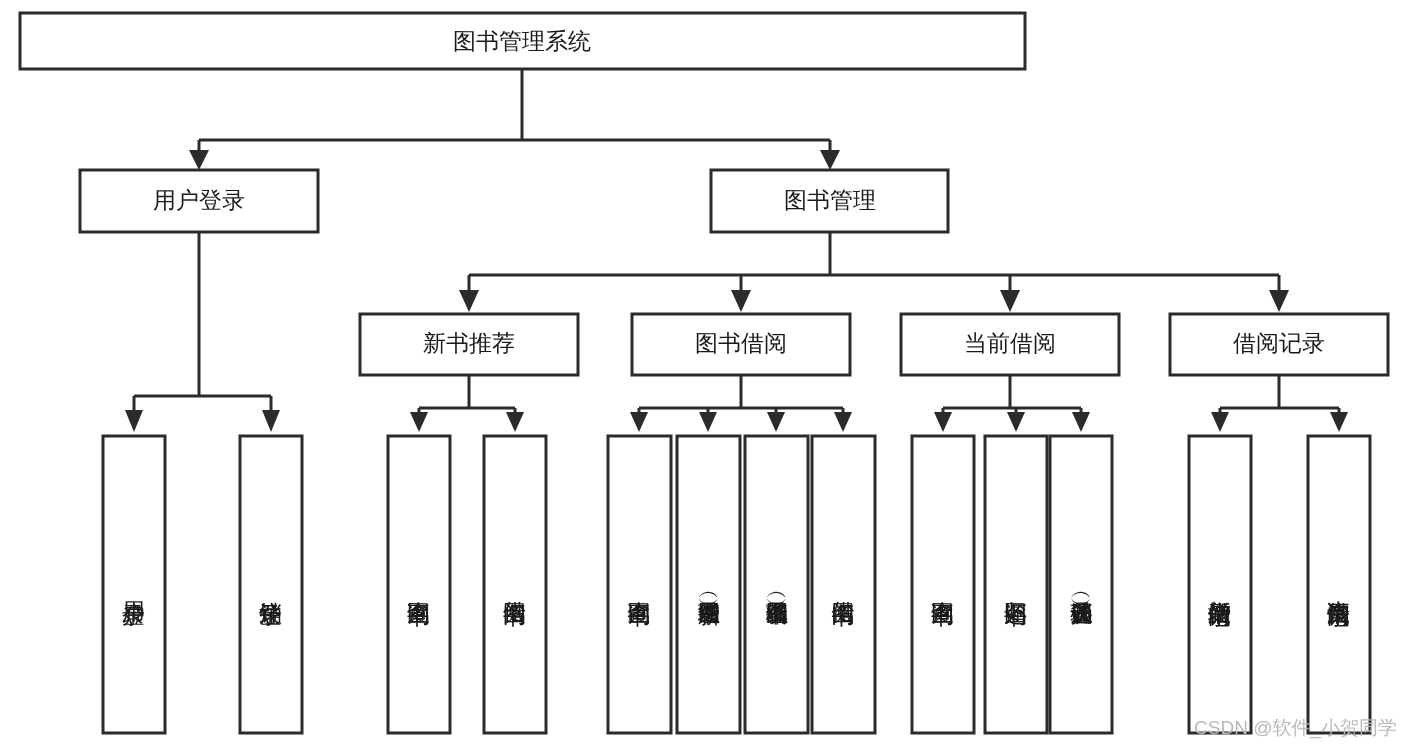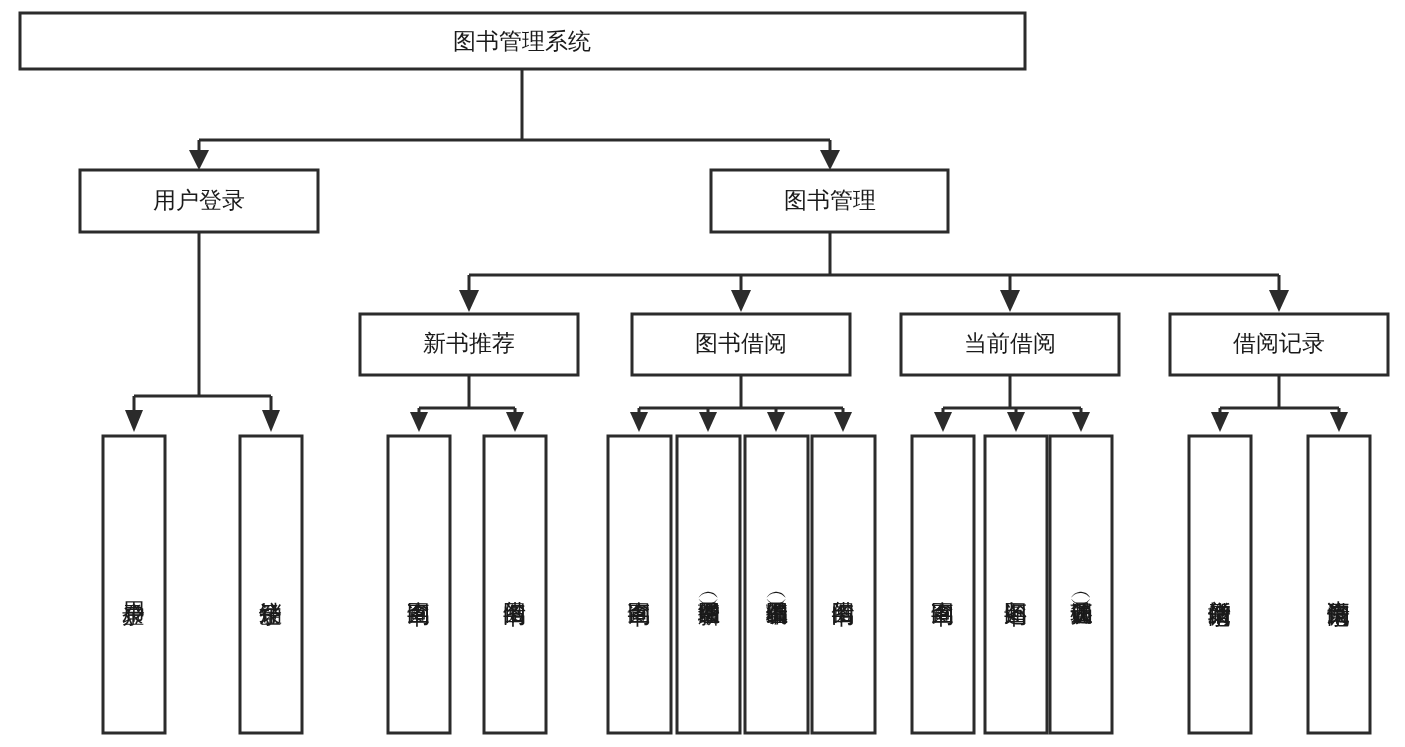--- a/index.html
+++ b/index.html
@@ -243,13 +243,14 @@
   <div class="vlabel-wrap" style="left:1050px; top:436px; width:62px; height:297px;">
     <span class="vlabel tight">确认归还（管理员）</span>
   </div>
   <div class="vlabel-wrap" style="left:1189px; top:436px; width:62px; height:297px;">
     <span class="vlabel">新增借阅记录</span>
   </div>
   <div class="vlabel-wrap" style="left:1308px; top:436px; width:62px; height:297px;">
     <span class="vlabel">查询借阅记录</span>
   </div>
 
+  <div class="watermark">CSDN @软件_小贺同学</div>
 </div>
 
 </body></html>

